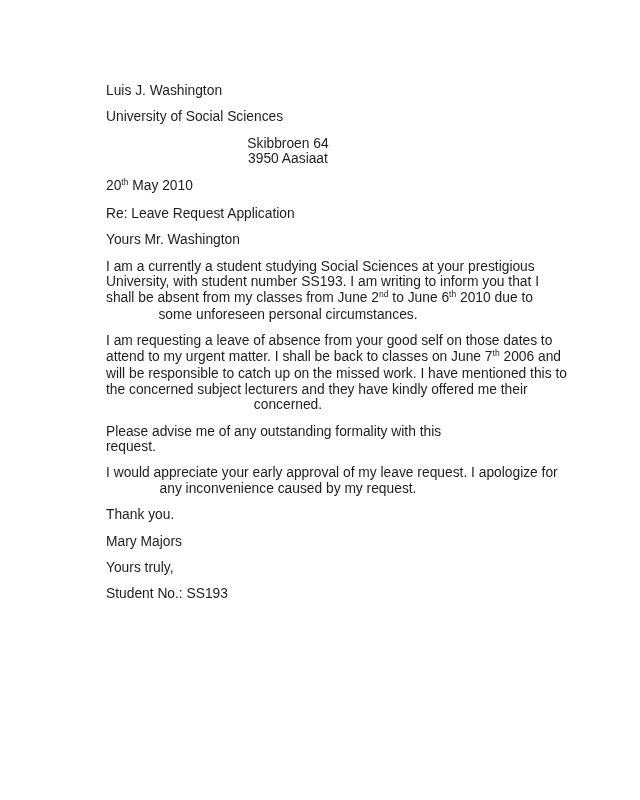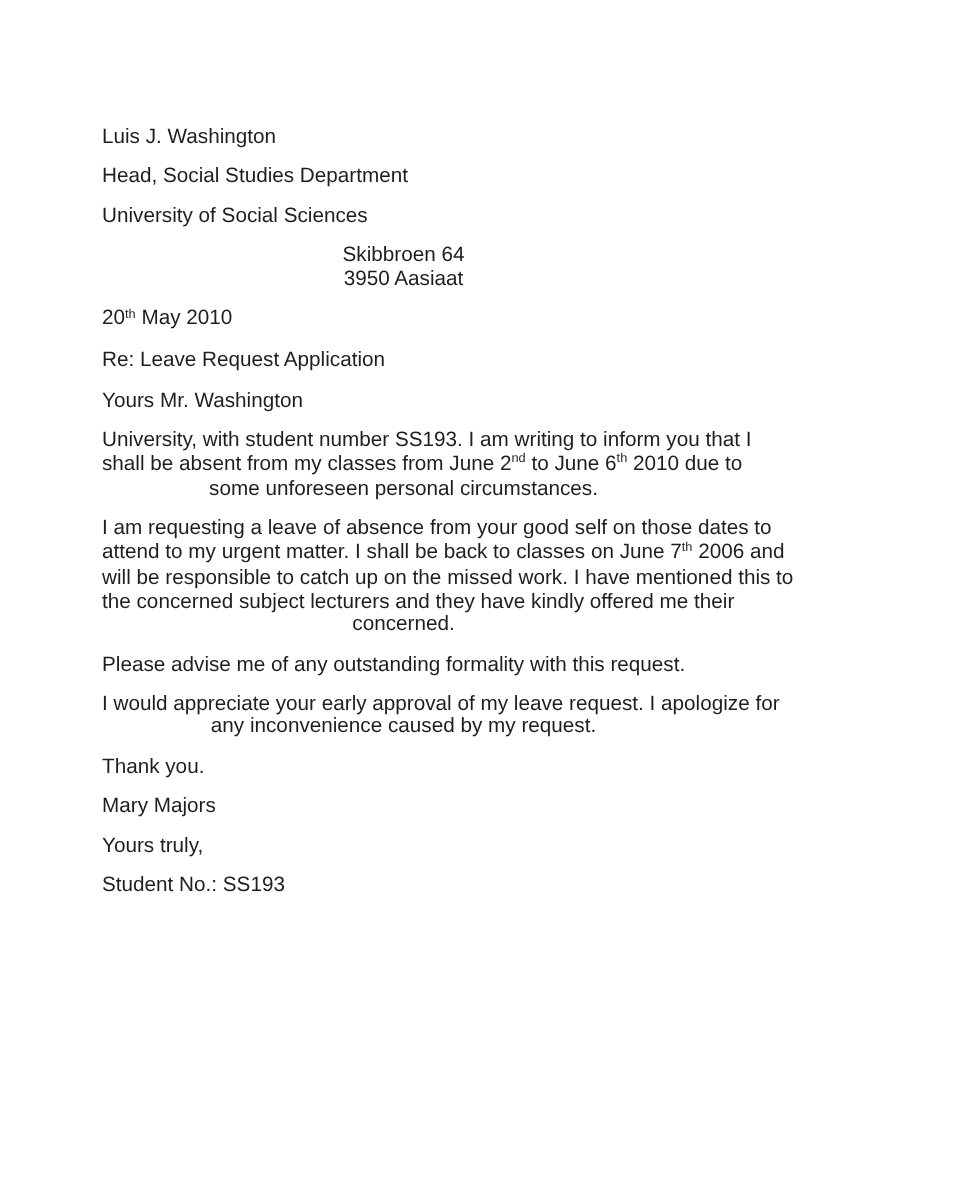--- a/index.html
+++ b/index.html
@@ -9,21 +9,21 @@
   }
   body {
     width: 640px;
     height: 800px;
     overflow: hidden;
   }
   .page {
     box-sizing: border-box;
     width: 520px;
     height: 800px;
-    padding: 83px 50px 0 68px;
+    padding: 83px 50px 0 106px;
     background: #ffffff;
     font-family: "Liberation Sans", "DejaVu Sans", sans-serif;
     font-size: 13.8px;
     color: #1e1e1e;
     -webkit-font-smoothing: antialiased;
   }
   .para {
     margin: 0 0 11px 0;
     line-height: 15.4px;
   }
@@ -38,35 +38,35 @@
     top: -4.5px;
     letter-spacing: 0;
   }
 </style>
 </head>
 <body>
 
 <div class="page">
 
   <div class="para">Luis J. Washington</div>
-  <div class="para">Head, Social Studies Department</div>
   <div class="para">University of Social Sciences</div>
 
   <div class="para">
     <div class="line">Skibbroen 64</div>
     <div class="line">3950 Aasiaat</div>
   </div>
 
   <div class="para"><span>20</span><span class="sup">th</span><span> May 2010</span></div>
 
   <div class="para">Re: Leave Request Application</div>
 
   <div class="para">Yours Mr. Washington</div>
 
   <div class="para">
+    <div class="line"><span>I am a currently a student studying Social Sciences at your prestigious</span></div>
     <div class="line"><span>University, with student number SS193. I am writing to inform you that I</span></div>
     <div class="line"><span>shall be absent from my classes from June 2</span><span class="sup">nd</span><span> to June 6</span><span class="sup">th</span><span> 2010 due to</span></div>
     <div class="line"><span>some unforeseen personal circumstances.</span></div>
   </div>
 
   <div class="para">
     <div class="line"><span>I am requesting a leave of absence from your good self on those dates to</span></div>
     <div class="line"><span>attend to my urgent matter. I shall be back to classes on June 7</span><span class="sup">th</span><span> 2006 and</span></div>
     <div class="line"><span>will be responsible to catch up on the missed work. I have mentioned this to</span></div>
     <div class="line"><span>the concerned subject lecturers and they have kindly offered me their</span></div>

